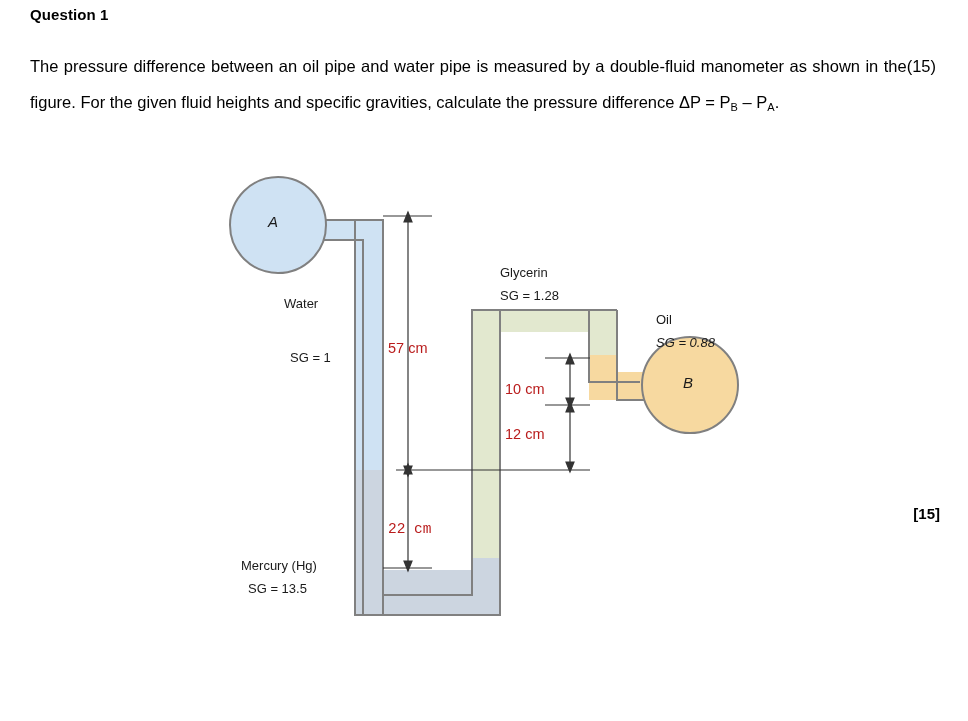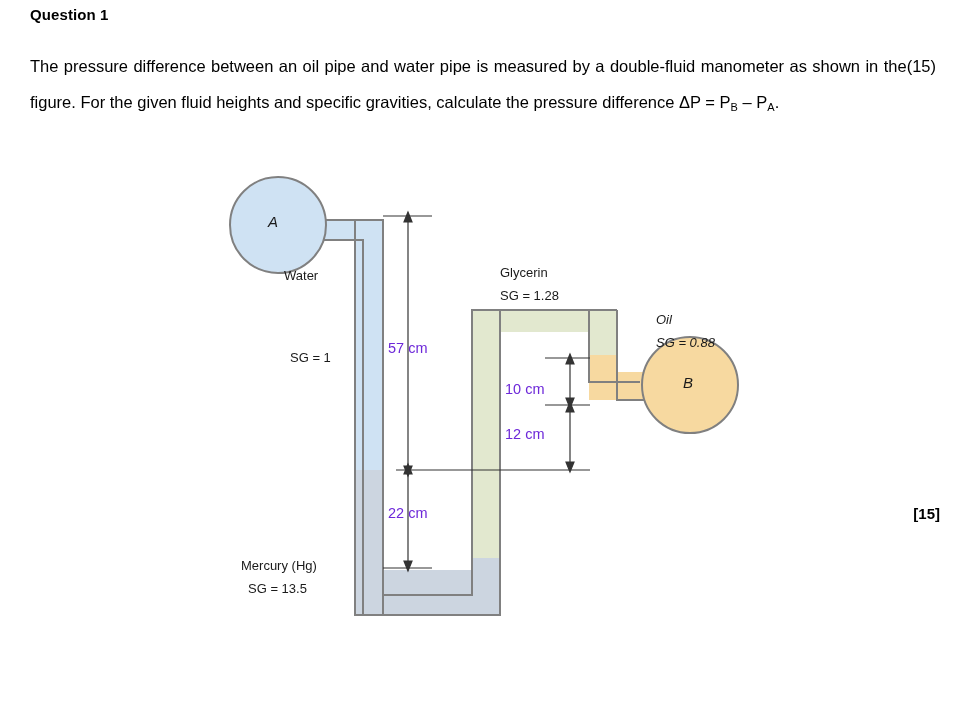--- a/index.html
+++ b/index.html
@@ -66,21 +66,21 @@
   .fig-label {
     position: absolute;
     font-size: 13px;
     color: #1a1a1a;
     white-space: nowrap;
     line-height: 20px;
   }
   .dim-label {
     position: absolute;
     font-size: 14.5px;
-    color: #6d28d9;
+    color: #b91c1c;
     white-space: nowrap;
   }
   svg { display: block; }
 </style>
 </head>
 <body>
 
 <div class="page">
 
   <div class="q-title">Question 1</div>
@@ -149,33 +149,33 @@
 
         <line x1="370" y1="238" x2="370" y2="296"></line>
         <path d="M370 232 L366 242 L374 242 Z"></path>
         <path d="M370 302 L366 292 L374 292 Z"></path>
       </g>
     </svg>
 
     <div class="fig-label" style="left:68px; top:42px; font-style:italic; font-size:15px;">A</div>
     <div class="fig-label" style="left:483px; top:203px; font-style:italic; font-size:15px;">B</div>
 
-    <div class="fig-label" style="left:84px; top:96px;text-align:center;">Water</div>
+    <div class="fig-label" style="left:84px; top:124px;text-align:center;">Water</div>
     <div class="fig-label" style="left:90px; top:135px;margin-top:43px;">SG = 1</div>
 
     <div class="fig-label" style="left:300px; top:93px;">Glycerin</div>
     <div class="fig-label" style="left:300px; top:116px;">SG = 1.28</div>
 
-    <div class="fig-label" style="left:456px; top:140px;font-style:italic;">Oil</div>
+    <div class="fig-label" style="left:456px; top:140px;">Oil</div>
     <div class="fig-label" style="left:456px; top:163px;font-style:italic;">SG = 0.88</div>
 
     <div class="fig-label" style="left:41px; top:386px;">Mercury (Hg)</div>
     <div class="fig-label" style="left:48px; top:409px;">SG = 13.5</div>
 
     <div class="dim-label" style="left:188px; top:170px;">57 cm</div>
     <div class="dim-label" style="left:305px; top:203px;margin-top:8px;">10 cm</div>
     <div class="dim-label" style="left:305px; top:256px;">12 cm</div>
-    <div class="dim-label" style="left:188px; top:335px;">22 cm</div>
+    <div class="dim-label" style="left:188px; top:351px;font-family:Liberation Mono, monospace;">22 cm</div>
   </div>
 
   <div class="total-marks">[15]</div>
 
 </div>
 
 </body></html>

